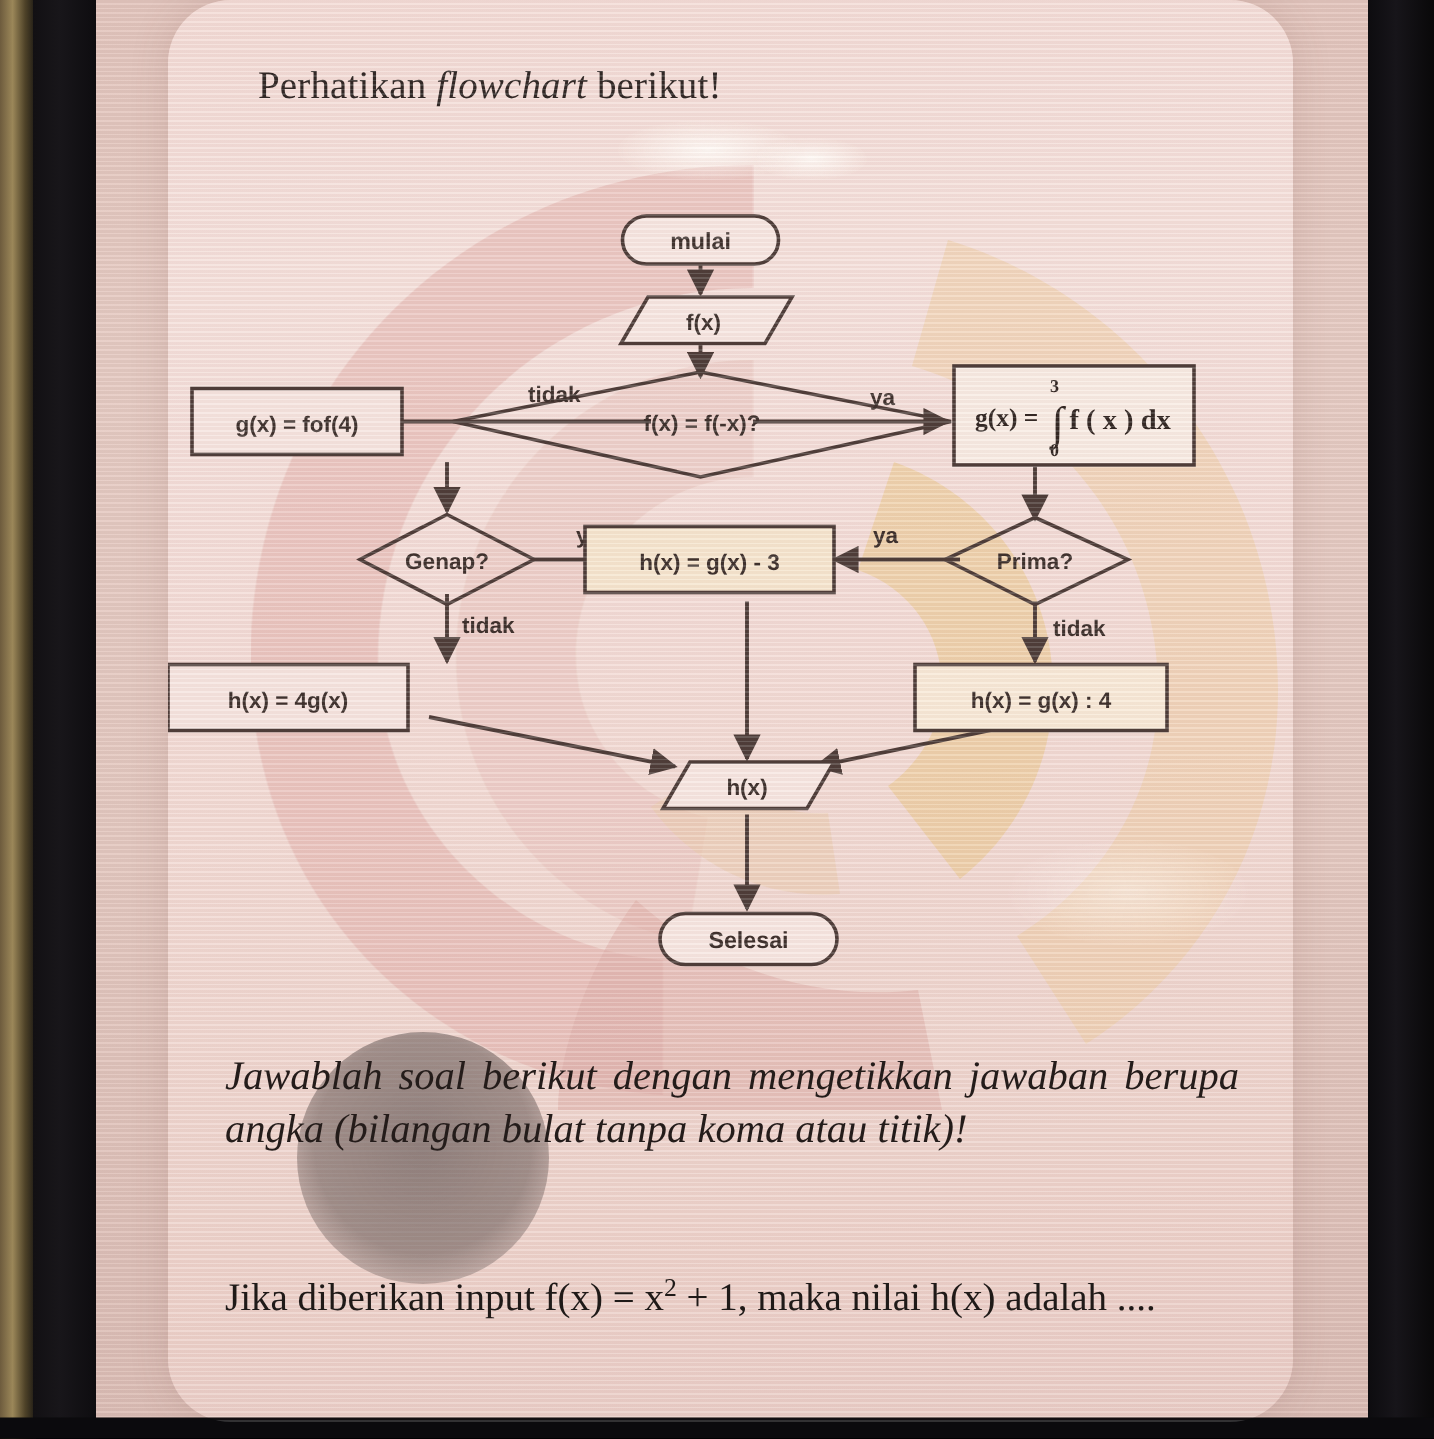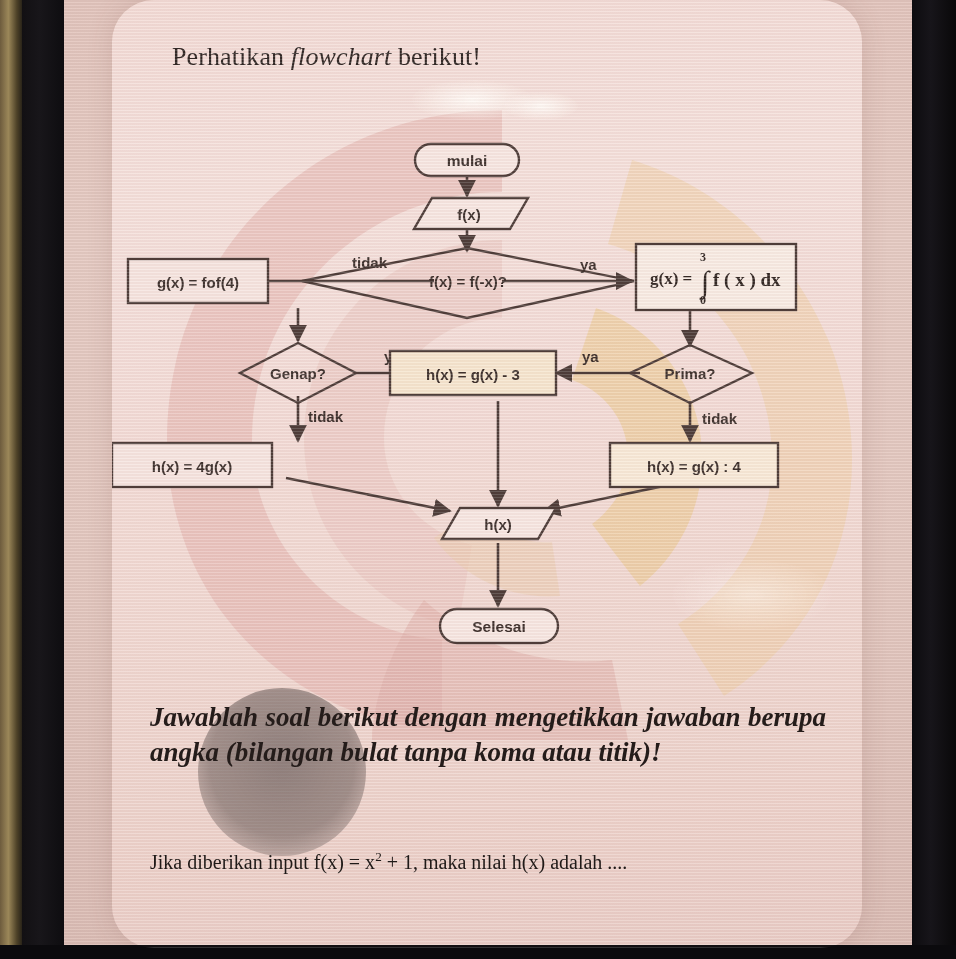--- a/index.html
+++ b/index.html
@@ -85,27 +85,27 @@
     z-index: 4; white-space: nowrap;
   }
   .headline .it { font-style: italic; }
 
   
   .flow { position: absolute; left: 0; top: 96px; width: 750px; height: 580px; z-index: 4; }
 
   
   .instr {
     position: absolute; left: 38px; top: 700px; width: 676px;
-    font-size: 27px; font-weight: bold; font-style: italic;
+    font-size: 27px; font-weight: normal; font-style: italic;
     line-height: 1.30; color: #241c1a; text-align: justify;
     z-index: 8;
   }
   .question {
     position: absolute; left: 38px; top: 848px; width: 676px;
-    font-size: 20px; line-height: 1.33; color: #1f1a18;
+    font-size: 26px; line-height: 1.33; color: #1f1a18;
     text-align: justify; z-index: 8;
   }
   .question .lastline { text-align: left; }
   sup { font-size: .66em; vertical-align: super; }
 </style>
 </head>
 <body>
 
 <div id="screen">
 

